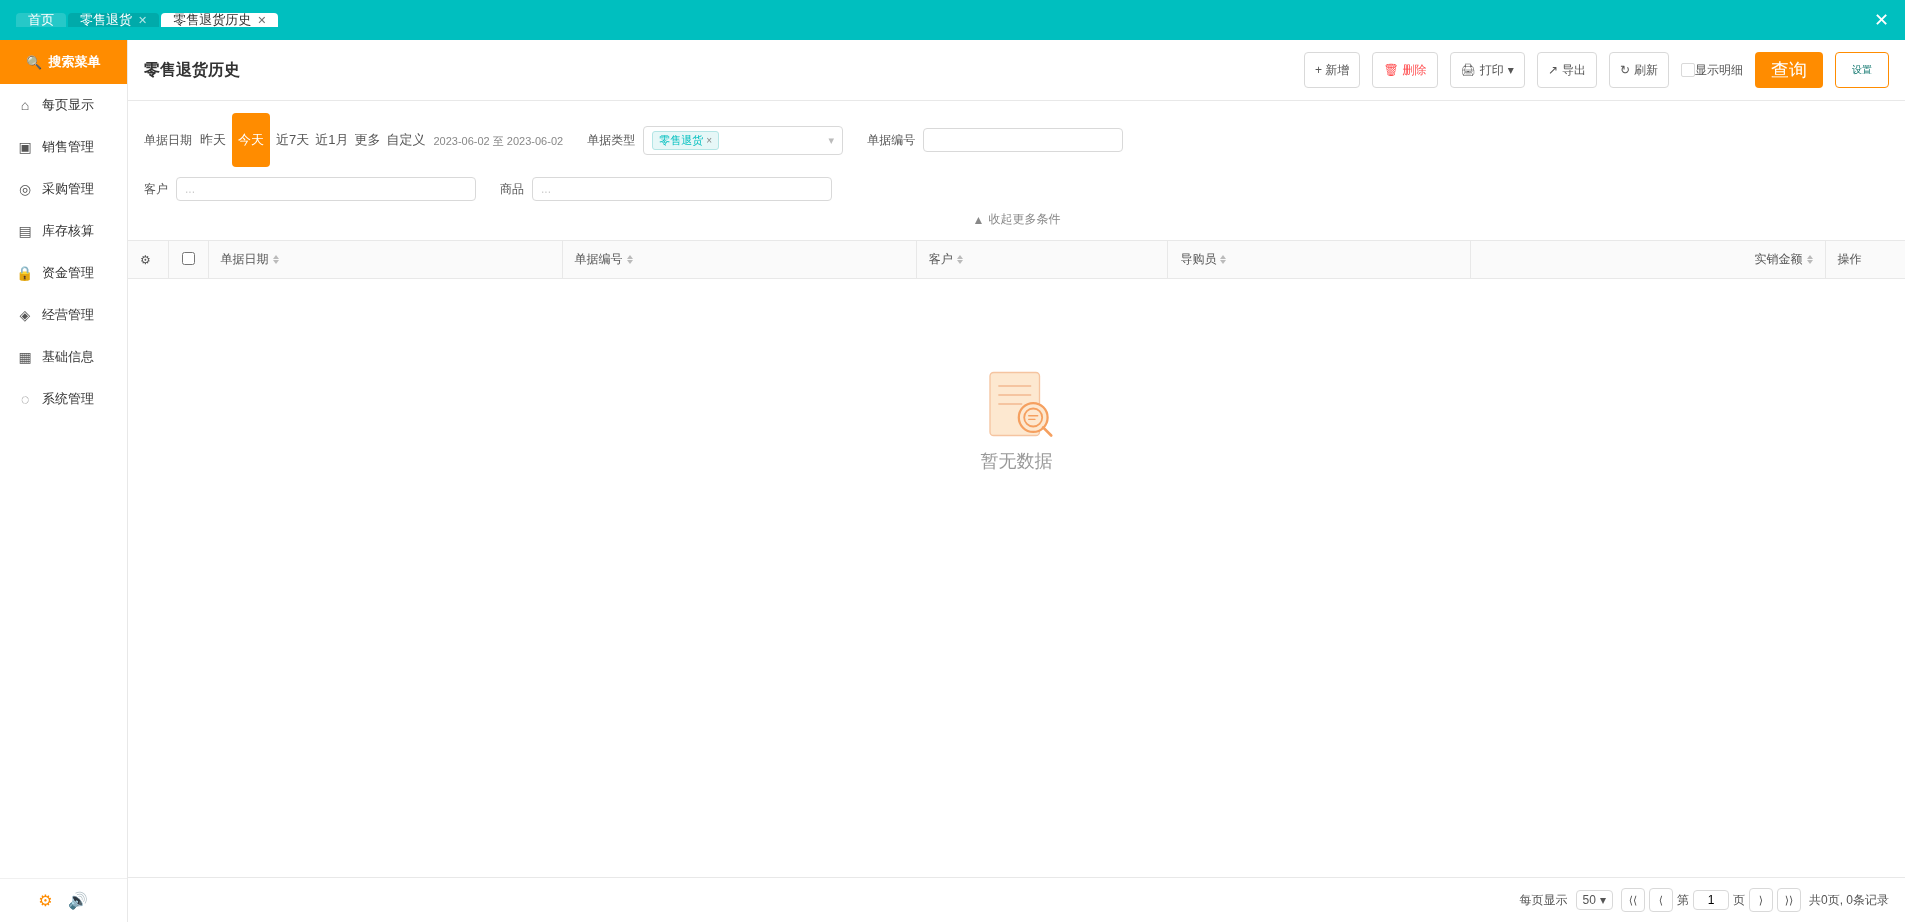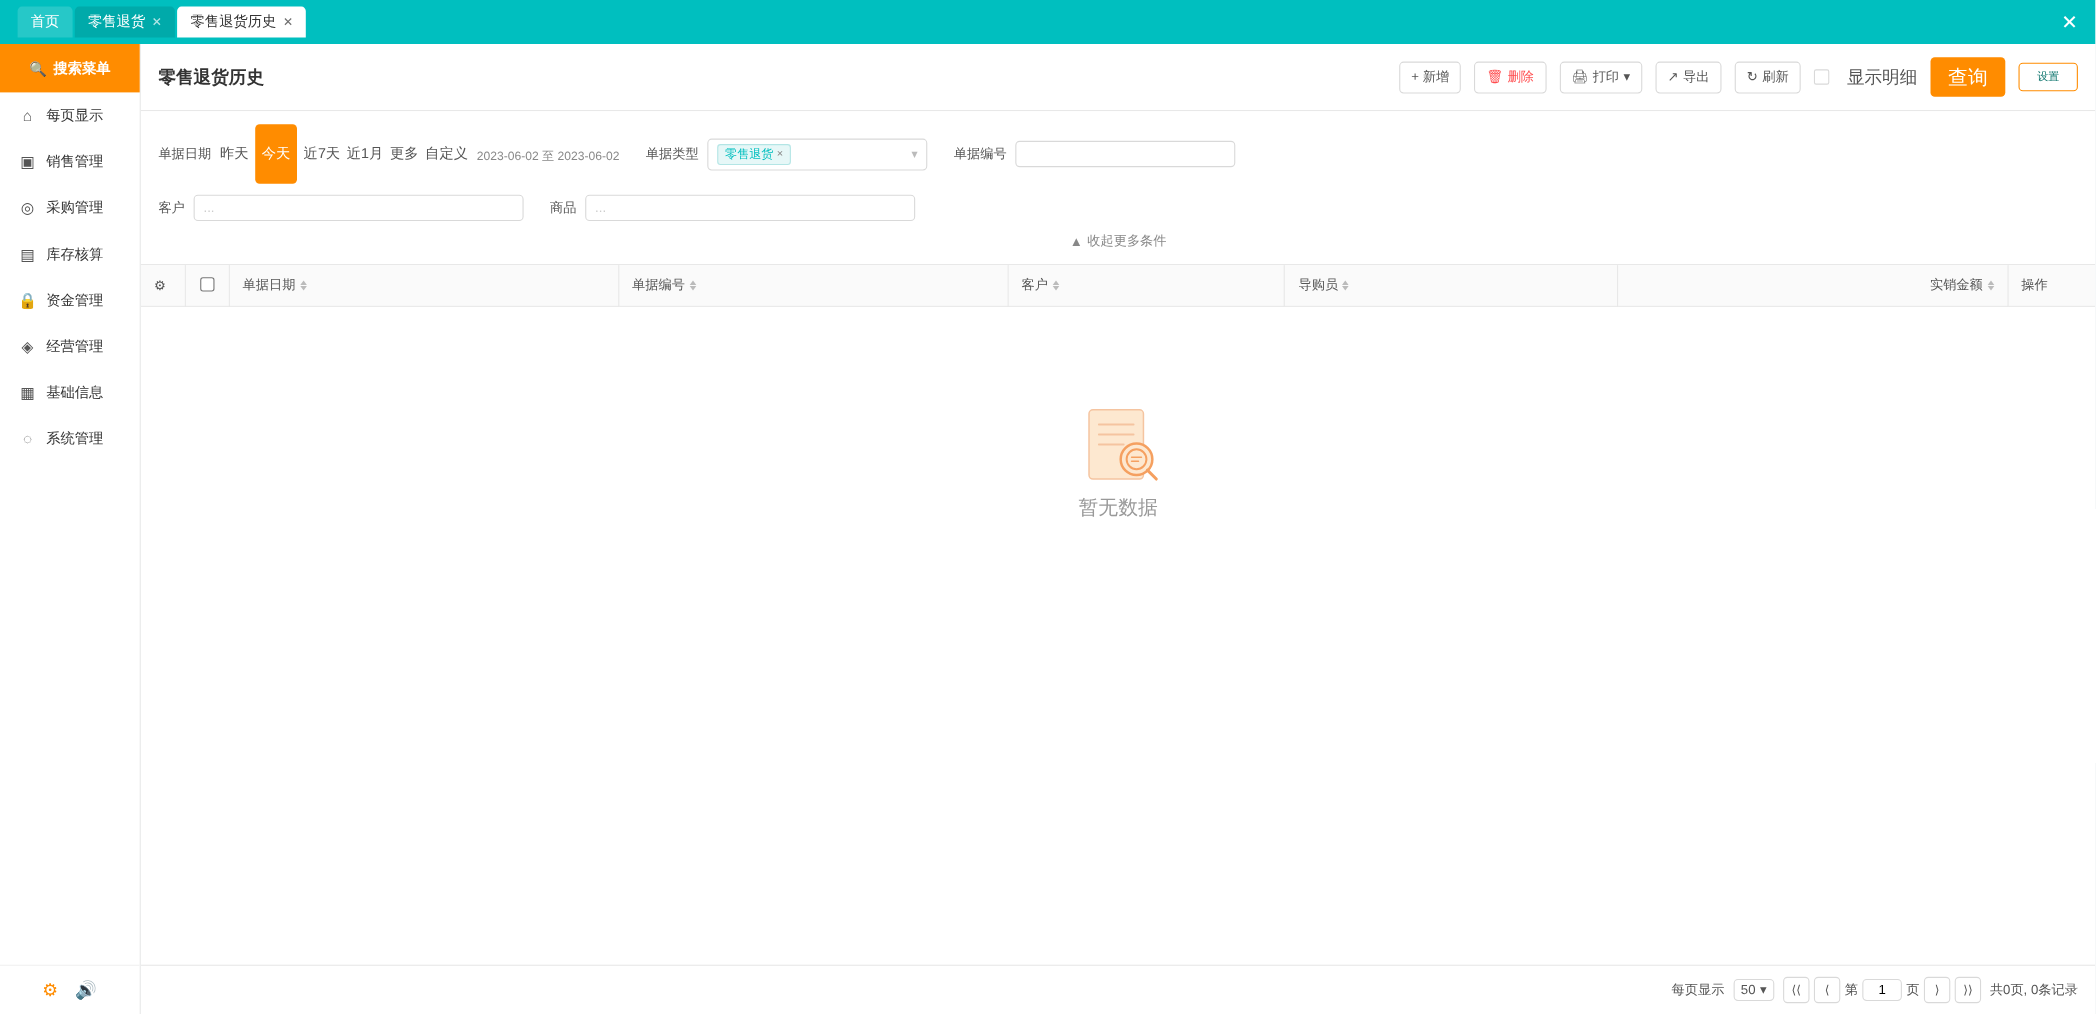--- a/index.html
+++ b/index.html
@@ -4,21 +4,21 @@
   <style>
     * { box-sizing: border-box; margin: 0; padding: 0; }
     body { font-family: "Microsoft YaHei", "PingFang SC", sans-serif; font-size: 13px; color: #333; background: #f0f2f5; display: flex; flex-direction: column; height: 922px; overflow: hidden; }
 
     
     .top-bar { background: #00bfbf; display: flex; align-items: center; height: 40px; padding: 0 8px; flex-shrink: 0; }
     .top-bar-close { margin-left: auto; color: white; font-size: 18px; cursor: pointer; padding: 4px 8px; }
 
     
     .tabs { display: flex; align-items: center; flex: 1; gap: 2px; margin-left: 8px; }
-    .tab { display: flex; align-items: center; height: 28px; padding: 0 12px; border-radius: 4px 4px 0 0; font-size: 13px; cursor: pointer; color: white; background: transparent; gap: 6px; }
+    .tab { display: flex; align-items: center; height: 14px; padding: 0 12px; border-radius: 4px 4px 0 0; font-size: 13px; cursor: pointer; color: white; background: transparent; gap: 6px; }
     .tab.home { background: rgba(255,255,255,0.15); }
     .tab.active { background: white; color: #333; border-radius: 4px 4px 0 0; }
     .tab.inactive { background: rgba(0,150,150,0.5); color: white; }
     .tab-close { font-size: 11px; cursor: pointer; opacity: 0.7; }
 
     
     .main-layout { display: flex; flex: 1; overflow: hidden; }
 
     
     .sidebar { width: 128px; background: white; display: flex; flex-direction: column; border-right: 1px solid #e8e8e8; flex-shrink: 0; }
@@ -27,25 +27,25 @@
     .sidebar-icon { width: 18px; height: 18px; display: flex; align-items: center; justify-content: center; font-size: 14px; color: #555; flex-shrink: 0; }
     .sidebar-footer { margin-top: auto; display: flex; align-items: center; justify-content: center; gap: 16px; padding: 12px; border-top: 1px solid #f0f0f0; }
     .sidebar-footer-icon { color: #ff8c00; cursor: pointer; font-size: 16px; }
 
     
     .content { flex: 1; display: flex; flex-direction: column; overflow: hidden; background: #f0f2f5; }
 
     
     .page-header { background: white; padding: 12px 16px; display: flex; align-items: center; justify-content: space-between; border-bottom: 1px solid #e8e8e8; flex-shrink: 0; }
     .page-title { font-size: 16px; font-weight: bold; color: #333; }
-    .header-actions { display: flex; align-items: center; gap: 12px; padding-left: 12px; }
+    .header-actions { display: flex; gap: 12px; padding-left: 12px; }
     .action-btn { display: flex; align-items: center; gap: 4px; padding: 5px 10px; border: 1px solid #d9d9d9; border-radius: 4px; cursor: pointer; background: white; font-size: 12px; color: #555; }
     .btn-query { background: #ff8c00; color: white; border: none; padding: 6px 16px; border-radius: 4px; cursor: pointer; font-size: 18px; }
     .btn-setting { background: white; color: #0f766e; border: 1px solid #ff8c00; padding: 5px 16px; border-radius: 4px; cursor: pointer; font-size: 10px; }
-    .display-detail { display: flex; align-items: center; gap: 16px; font-size: 16px; color: #555; }
+    .display-detail { display: flex; align-items: center; gap: 0; font-size: 12px; color: #555; }
     .checkbox-display { width: 14px; height: 14px; border: 1px solid #d9d9d9; display: inline-block; border-radius: 2px; }
 
     
     .filter-area { background: white; padding: 12px 16px; border-bottom: 1px solid #e8e8e8; flex-shrink: 0; }
     .filter-row { display: flex; align-items: center; gap: 24px; margin-bottom: 10px; flex-wrap: wrap; }
     .filter-group { display: flex; align-items: center; gap: 8px; }
     .filter-label { color: #555; font-size: 12px; white-space: nowrap; }
     .date-filter-options { display: flex; align-items: center; gap: 6px; font-size: 13px; }
     .date-opt { color: #555; cursor: pointer; }
     .date-opt.active { background: #ff8c00; color: white; border-radius: 4px; padding: 18px 6px; }

